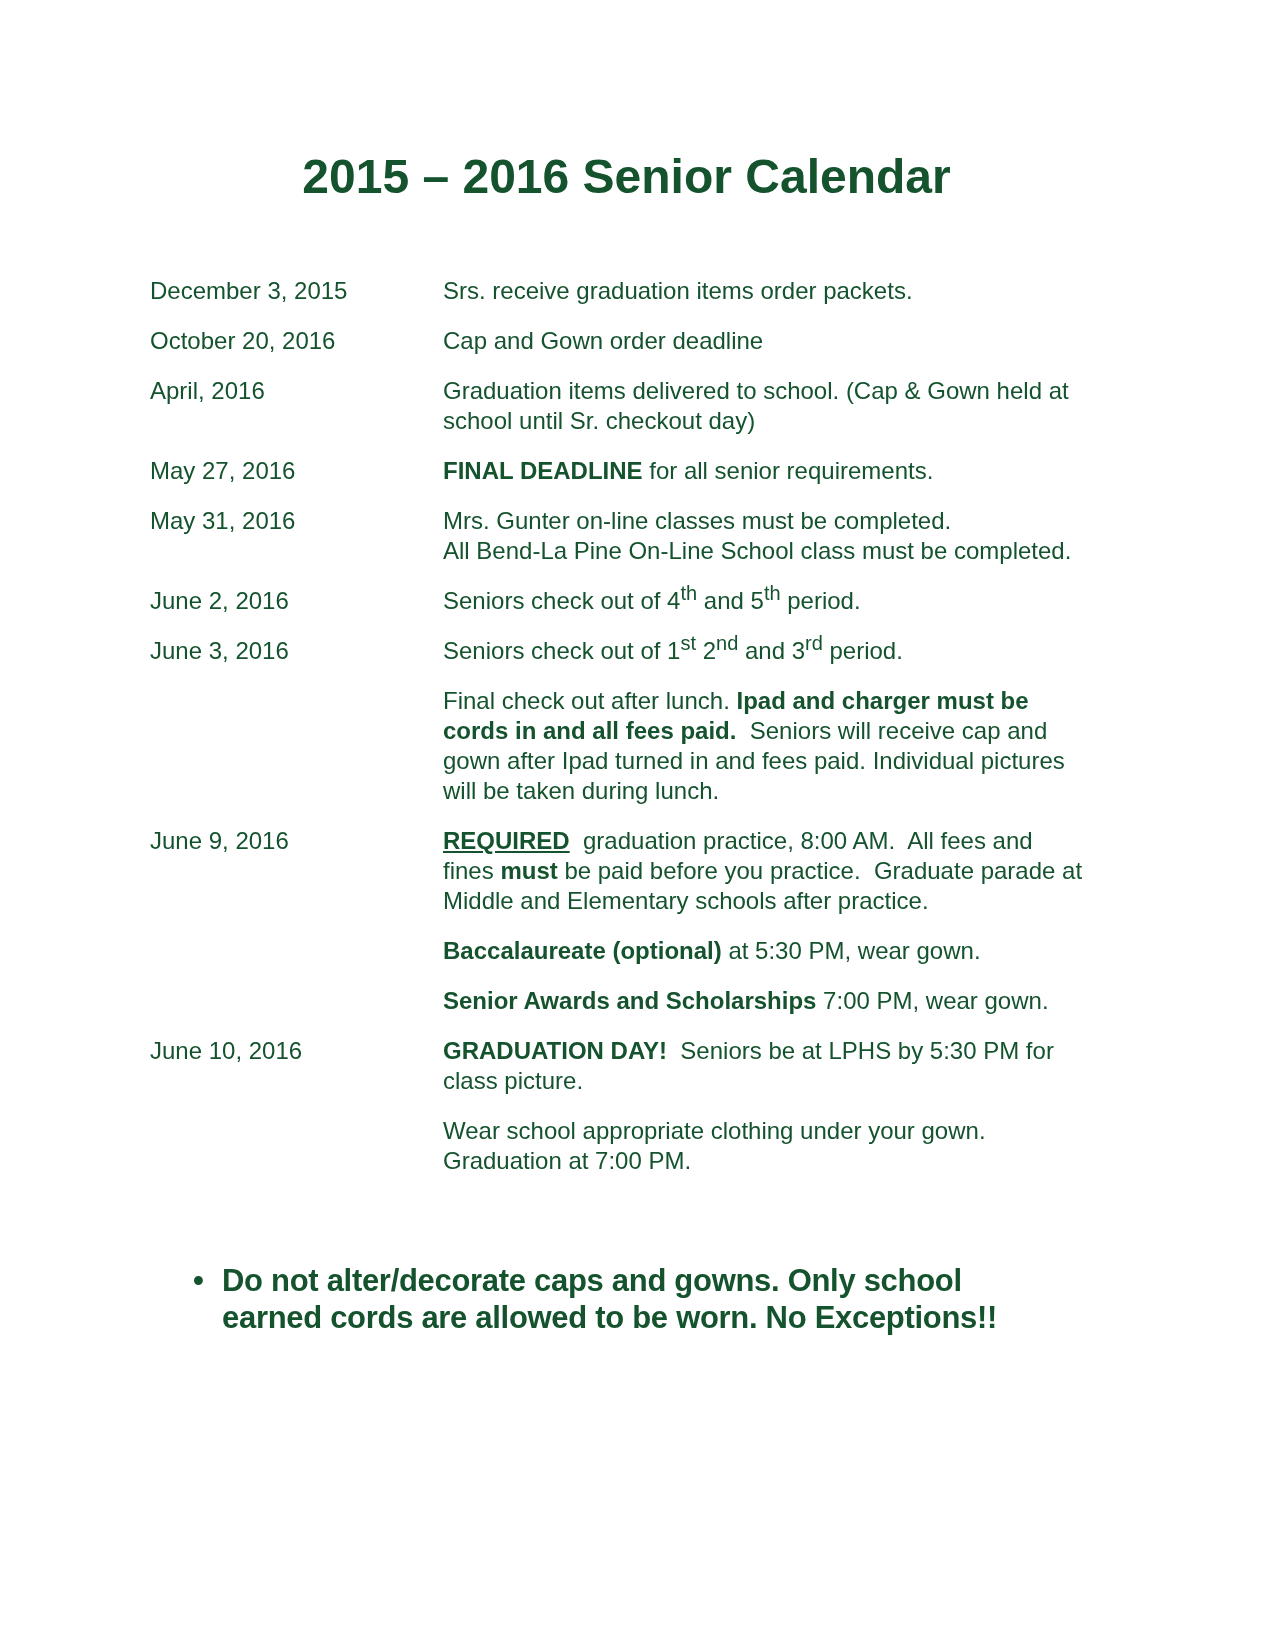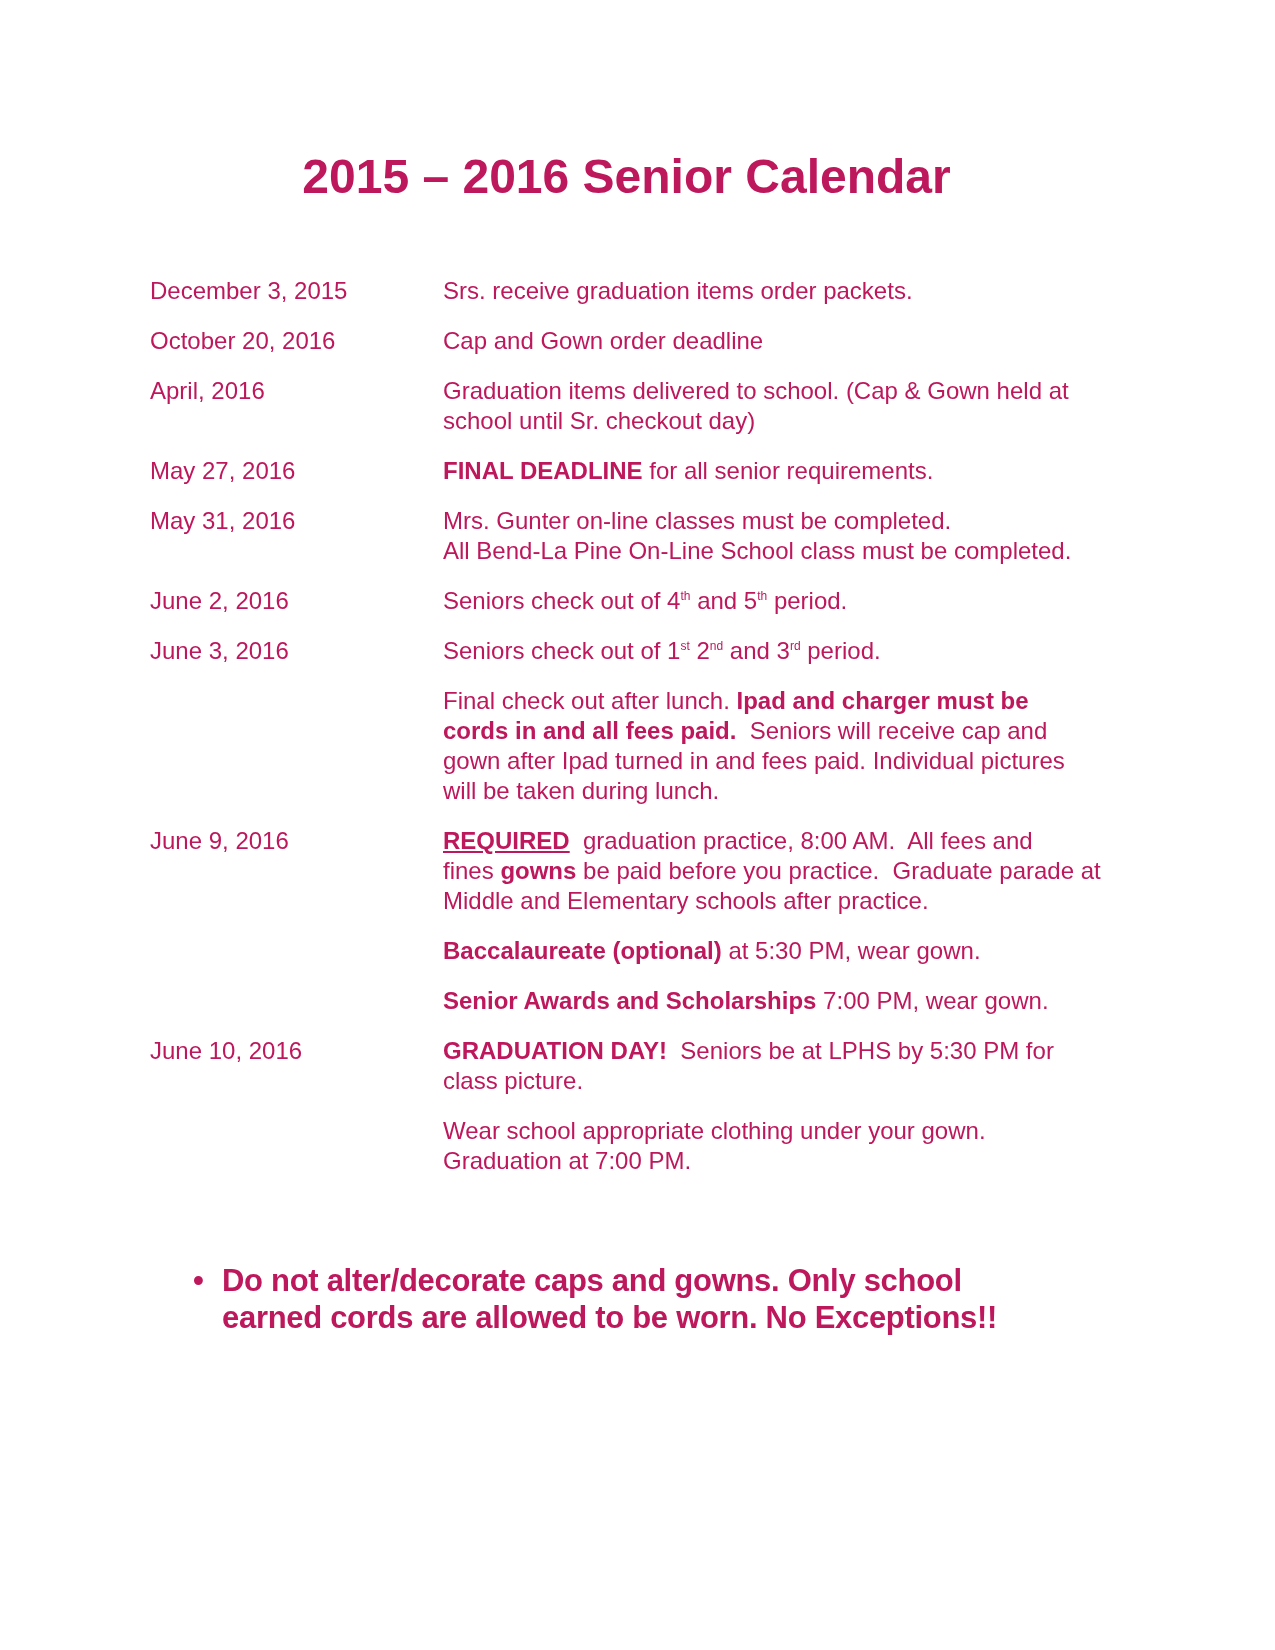--- a/index.html
+++ b/index.html
@@ -2,21 +2,21 @@
 <html><head>
 <meta charset="utf-8">
 <style>
   * { margin: 0; padding: 0; box-sizing: border-box; }
   html, body { background: #ffffff; }
   .page {
     position: relative;
     width: 1275px;
     height: 1650px;
     background: #ffffff;
-    color: #be185d;
+    color: #14532d;
     font-family: "Liberation Sans", "DejaVu Sans", sans-serif;
     font-size: 24px;
     line-height: 30px;
     padding: 149px 140px 0 150px;
     overflow: hidden;
   }
   .title {
     font-weight: 700;
     font-size: 48px;
     line-height: 56px;
@@ -26,21 +26,21 @@
     margin-bottom: 71px;
     white-space: pre;
   }
   .cal-row { display: flex; margin-bottom: 20px; }
   .cal-row.sp { margin-top: 12px; }
   .date-cell { width: 293px; flex: 0 0 293px; }
   .desc-cell { flex: 1; }
   .tline { white-space: pre; }
   .b  { font-weight: 700; }
   .bu { font-weight: 700; text-decoration: underline; }
-  sup.s { font-size: 12px; line-height: 0; vertical-align: super; }
+  sup.s { font-size: 20px; line-height: 0; vertical-align: super; }
   .note {
     display: flex;
     margin-top: 86px;
     padding-left: 43px;
     font-weight: 700;
     font-size: 31px;
     line-height: 37px;
     letter-spacing: -0.3px;
   }
   .note-marker { width: 29px; flex: 0 0 29px; }
@@ -113,21 +113,21 @@
         <div class="tline"><span class="b">cords in and all fees paid.</span><span>  Seniors will receive cap and</span></div>
         <div class="tline"><span>gown after Ipad turned in and fees paid. Individual pictures</span></div>
         <div class="tline"><span>will be taken during lunch.</span></div>
       </div>
     </div>
 
     <div class="cal-row sp">
       <div class="date-cell">June 9, 2016</div>
       <div class="desc-cell">
         <div class="tline"><span class="bu">REQUIRED</span><span>  graduation practice, 8:00 AM.  All fees and</span></div>
-        <div class="tline"><span>fines </span><span class="b">gowns</span><span> be paid before you practice.  Graduate parade at</span></div>
+        <div class="tline"><span>fines </span><span class="b">must</span><span> be paid before you practice.  Graduate parade at</span></div>
         <div class="tline"><span>Middle and Elementary schools after practice.</span></div>
       </div>
     </div>
 
     <div class="cal-row sp">
       <div class="date-cell"></div>
       <div class="desc-cell">
         <div class="tline"><span class="b">Baccalaureate (optional)</span><span> at 5:30 PM, wear gown.</span></div>
       </div>
     </div>

